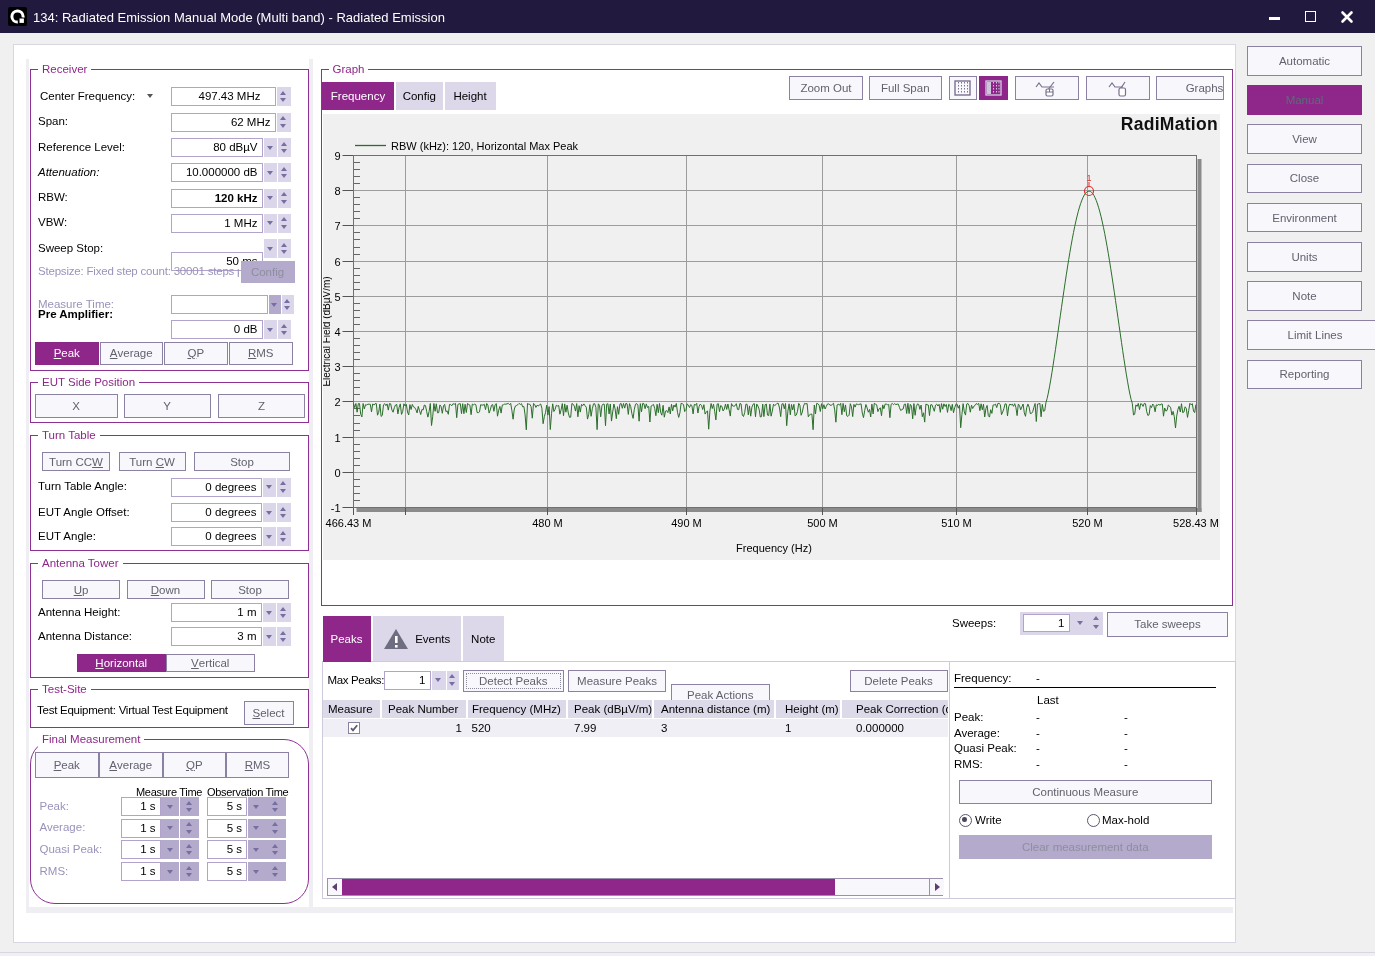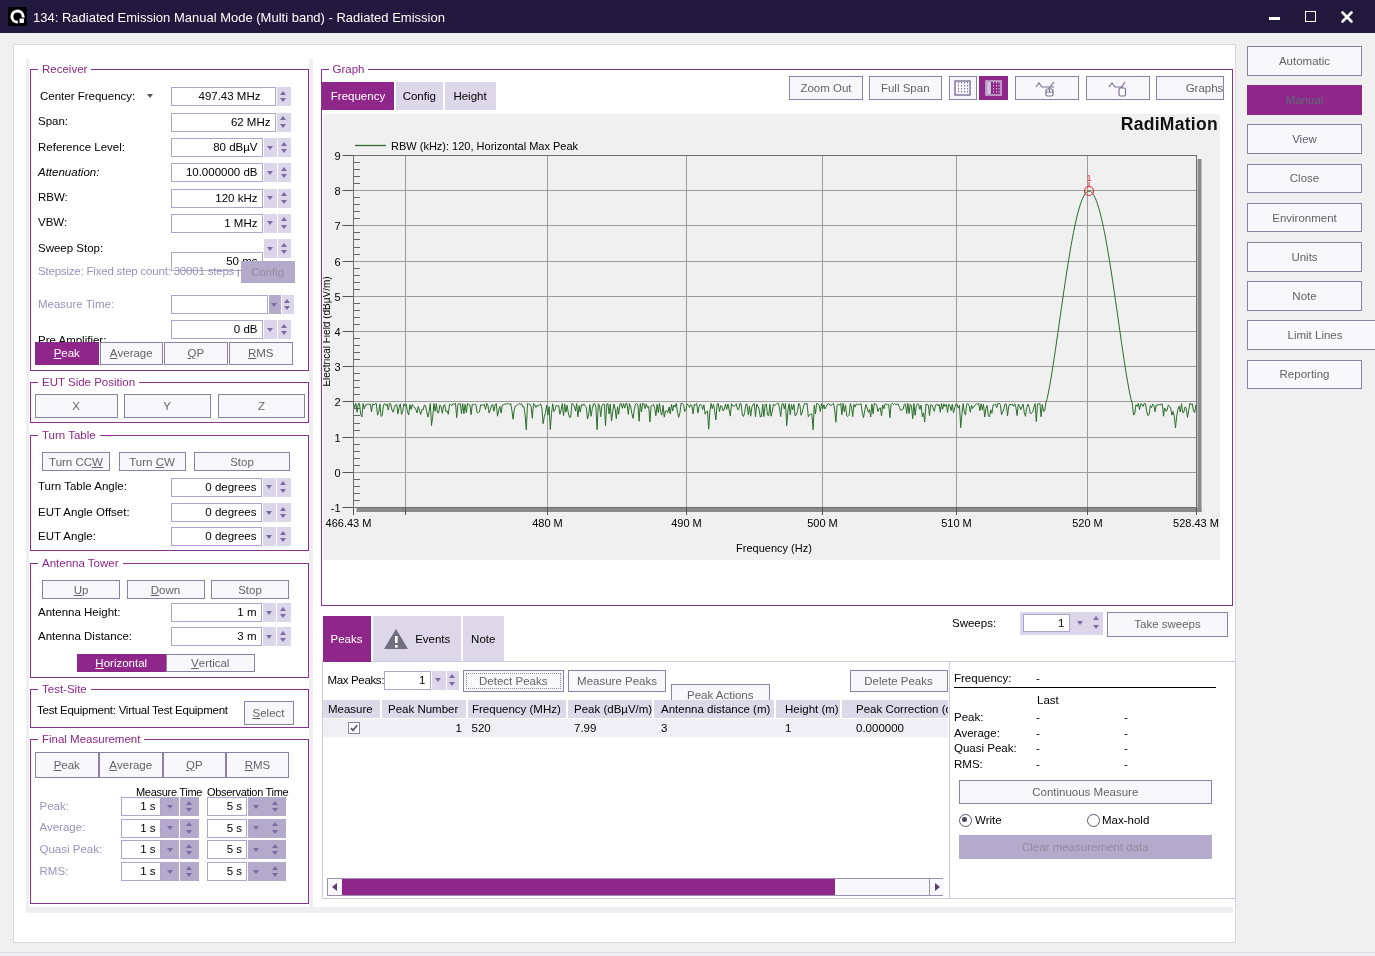--- a/index.html
+++ b/index.html
@@ -69,21 +69,21 @@
 <div class="lbl" style="left:38px;top:165.7px;font-style:italic;">Attenuation:</div>
 <div class="inp" style="left:170.5px;top:163.2px;width:92px;height:19px;line-height:17px;padding-right:4px;box-sizing:border-box;">10.000000 dB</div>
 <div class="ctl " style="left:263.5px;top:163.2px;width:13px;height:19px;">
     <div class="tri-d" style="left:3.0px;top:7.5px;"></div>
   </div>
 <div class="ctl " style="left:278px;top:163.2px;width:13px;height:19px;">
     <div class="tri-u" style="left:3.0px;top:3.5px;"></div>
     <div class="tri-d" style="left:3.0px;top:11.0px;"></div>
   </div>
 <div class="lbl" style="left:38px;top:191px;">RBW:</div>
-<div class="inp" style="left:170.5px;top:188.5px;width:92px;height:19px;line-height:17px;padding-right:4px;box-sizing:border-box;">120 kHz</div>
+<div class="inp" style="left:170.5px;top:188.5px;width:92px;height:19px;line-height:17px;padding-right:4px;box-sizing:border-box;font-weight:bold;">120 kHz</div>
 <div class="ctl " style="left:263.5px;top:188.5px;width:13px;height:19px;">
     <div class="tri-d" style="left:3.0px;top:7.5px;"></div>
   </div>
 <div class="ctl " style="left:278px;top:188.5px;width:13px;height:19px;">
     <div class="tri-u" style="left:3.0px;top:3.5px;"></div>
     <div class="tri-d" style="left:3.0px;top:11.0px;"></div>
   </div>
 <div class="lbl" style="left:38px;top:216.2px;">VBW:</div>
 <div class="inp" style="left:170.5px;top:213.7px;width:92px;height:19px;line-height:17px;padding-right:4px;box-sizing:border-box;">1 MHz</div>
 <div class="ctl " style="left:263.5px;top:213.7px;width:13px;height:19px;">
@@ -95,21 +95,21 @@
   </div>
 <div class="lbl" style="left:38px;top:241.5px;">Sweep Stop:</div>
 <div class="inp" style="left:170.5px;top:239.0px;width:92px;height:19px;line-height:17px;padding-right:4px;box-sizing:border-box;margin-top:13px;">50 ms</div>
 <div class="ctl " style="left:263.5px;top:239.0px;width:13px;height:19px;">
     <div class="tri-d" style="left:3.0px;top:7.5px;"></div>
   </div>
 <div class="ctl " style="left:278px;top:239.0px;width:13px;height:19px;">
     <div class="tri-u" style="left:3.0px;top:3.5px;"></div>
     <div class="tri-d" style="left:3.0px;top:11.0px;"></div>
   </div>
-<div class="lbl" style="left:38px;top:334px;">Pre Amplifier:</div>
+<div class="lbl" style="left:38px;top:308px;font-weight:bold;">Pre Amplifier:</div>
 <div class="inp" style="left:170.5px;top:320.2px;width:92px;height:19px;line-height:17px;padding-right:4px;box-sizing:border-box;">0 dB</div>
 <div class="ctl " style="left:263.5px;top:320.2px;width:13px;height:19px;">
     <div class="tri-d" style="left:3.0px;top:7.5px;"></div>
   </div>
 <div class="ctl " style="left:278px;top:320.2px;width:13px;height:19px;">
     <div class="tri-u" style="left:3.0px;top:3.5px;"></div>
     <div class="tri-d" style="left:3.0px;top:11.0px;"></div>
   </div>
 <div class="tri-d" style="left:147px;top:94px;border-top-color:#555;"></div>
 <div class="lbl dlbl" style="left:38px;top:264.5px;width:201px;overflow:hidden;white-space:nowrap;letter-spacing:-0.2px;">Stepsize: Fixed step count: 30001 steps pe</div>
@@ -190,21 +190,21 @@
     <div class="tri-u" style="left:3.25px;top:3.5px;"></div>
     <div class="tri-d" style="left:3.25px;top:11.0px;"></div>
   </div>
 <div class="btn sel" style="left:77px;top:653.5px;width:88.5px;height:18px;"><u>H</u>orizontal</div>
 <div class="btn" style="left:165.5px;top:653.5px;width:89.5px;height:18px;"><u>V</u>ertical</div>
 <div class="gbox" style="left:30px;top:689px;width:279px;height:39px;box-sizing:border-box;">
     <span class="glabel">Test-Site</span>
   </div>
 <div class="lbl" style="left:37px;top:703.5px;letter-spacing:-0.25px;">Test Equipment: Virtual Test Equipment</div>
 <div class="btn" style="left:243.5px;top:701px;width:50px;height:23.5px;"><u>S</u>elect</div>
-<div class="gbox" style="left:30px;top:739px;width:279px;height:165px;box-sizing:border-box;">
+<div class="gbox" style="left:30px;top:739px;width:279px;height:165px;box-sizing:border-box;border-radius:25px;">
     <span class="glabel">Final Measurement</span>
   </div>
 <div class="btn" style="left:35px;top:752px;width:63.5px;height:25.5px;"><u>P</u>eak</div>
 <div class="btn" style="left:99px;top:752px;width:63.5px;height:25.5px;"><u>A</u>verage</div>
 <div class="btn" style="left:163px;top:752px;width:62.5px;height:25.5px;"><u>Q</u>P</div>
 <div class="btn" style="left:226px;top:752px;width:63px;height:25.5px;"><u>R</u>MS</div>
 <div class="lbl" style="left:136px;top:785.5px;font-size:11px;letter-spacing:-0.3px;">Measure Time</div>
 <div class="lbl" style="left:207px;top:785.5px;font-size:11px;letter-spacing:-0.3px;">Observation Time</div>
 <div class="lbl dlbl" style="left:39.5px;top:799.6px;">Peak:</div>
 <div class="inp" style="left:120.5px;top:797.1px;width:40px;height:19px;line-height:17px;padding-right:4px;box-sizing:border-box;">1 s</div>

